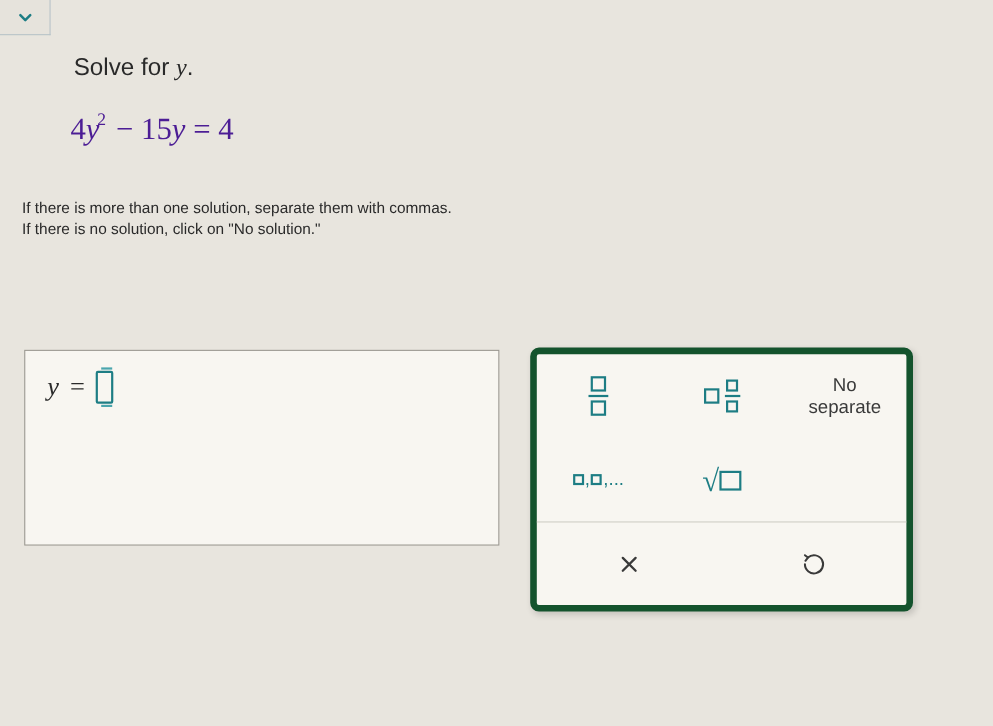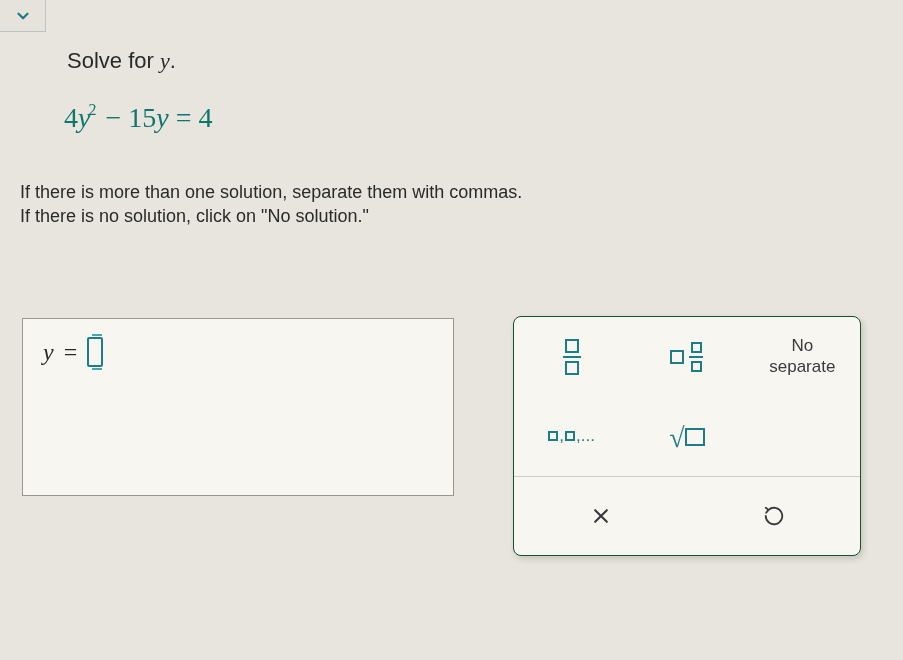--- a/index.html
+++ b/index.html
@@ -34,28 +34,28 @@
     font-size: 22px;
     margin-left: 47px;
   }
   .italic { font-style: italic; font-family: 'Times New Roman', serif; }
   .equation {
     position: absolute;
     top: 102px;
     left: 64px;
     font-family: 'Times New Roman', serif;
     font-size: 28px;
-    color: #0f766e;
+    color: #4c1d95;
   }
   .sup { font-size: 16px; position: relative; top: -12px; left: -2px; }
   .instructions {
     position: absolute;
     top: 180px;
     left: 20px;
-    font-size: 18px;
+    font-size: 14px;
     line-height: 1.35;
     color: #2a2a2a;
   }
   .answer-box {
     position: absolute;
     top: 318px;
     left: 22px;
     width: 432px;
     height: 178px;
     background: #f8f6f1;
@@ -86,27 +86,26 @@
   }
   .cursor-box::before { top: -5px; }
   .cursor-box::after { bottom: -5px; }
   .keypad {
     position: absolute;
     top: 316px;
     left: 482px;
     width: 348px;
     height: 240px;
     background: #f8f6f1;
-    border: 1px solid #14532d;
+    border: 6px solid #14532d;
     border-radius: 8px;
     box-shadow: 2px 3px 6px rgba(0,0,0,0.15);
     display: grid;
     grid-template-columns: 1fr 1fr 1fr;
     grid-template-rows: 1fr 1fr 1fr;
-    margin-left: 31px;
   }
   .keypad-cell {
     display: flex;
     align-items: center;
     justify-content: center;
     cursor: pointer;
     font-size: 18px;
     color: #1d7d84;
   }
   .bottom-row {

